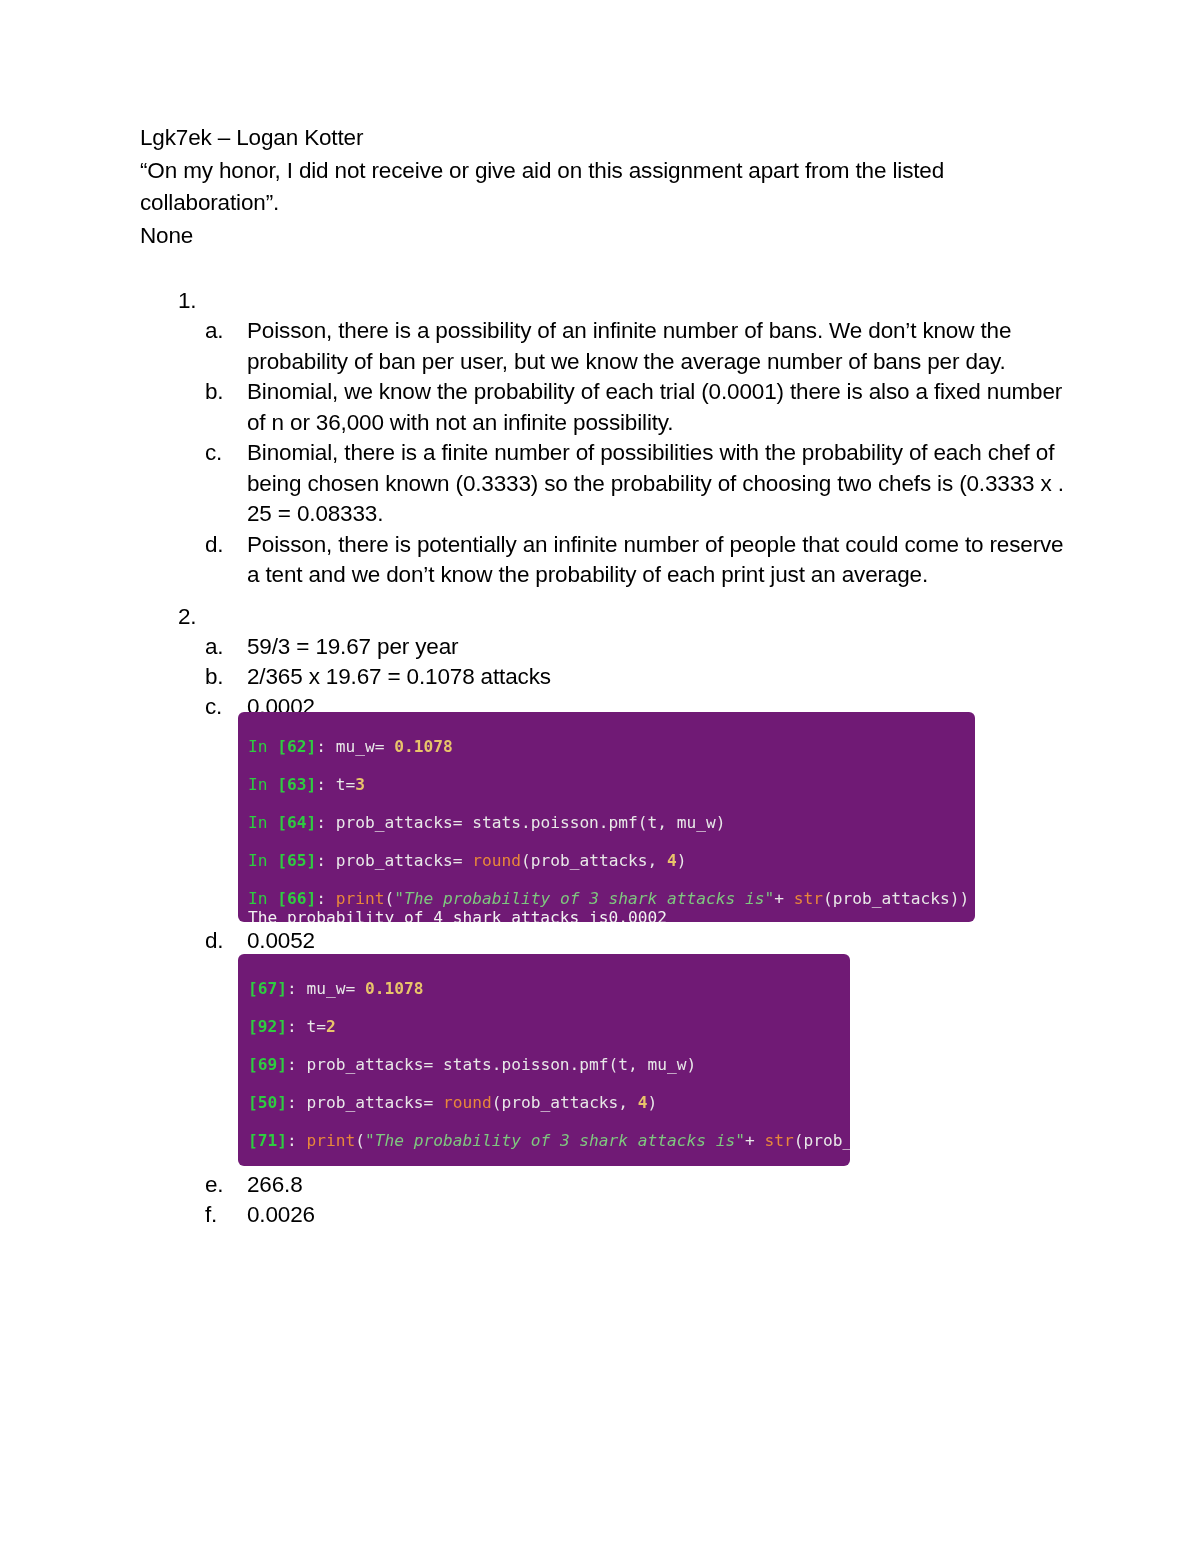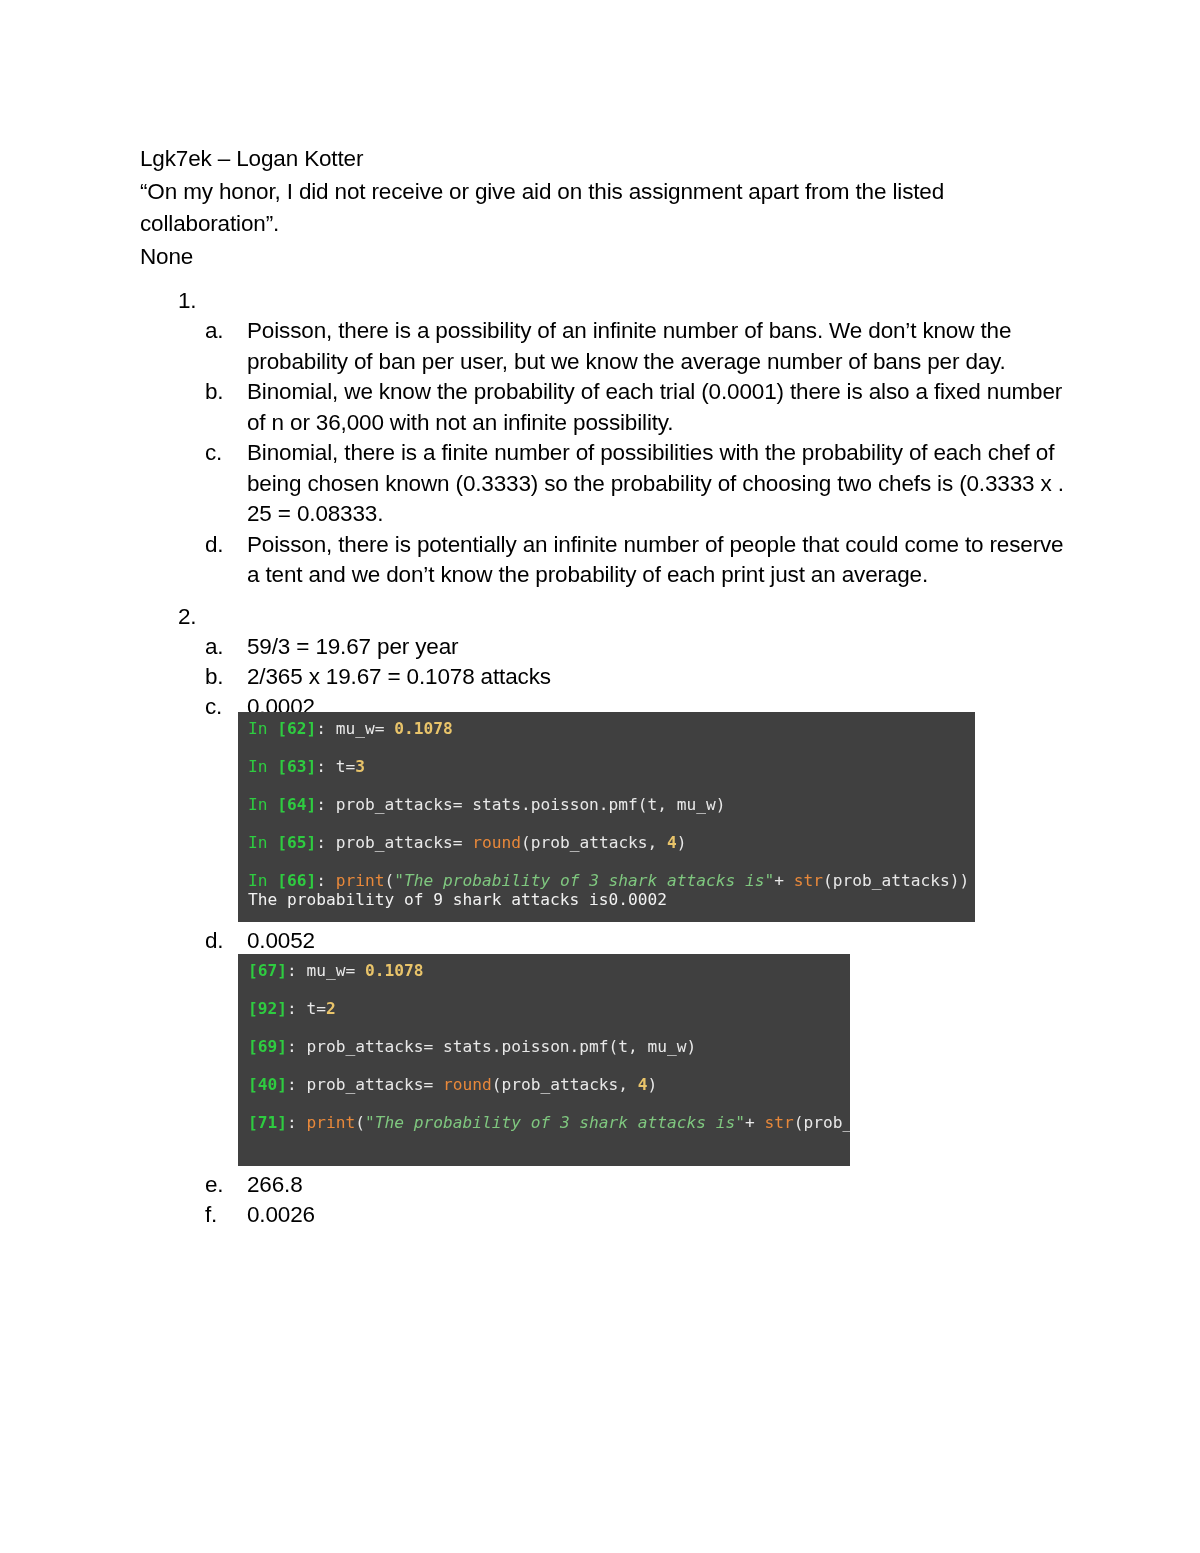--- a/index.html
+++ b/index.html
@@ -21,21 +21,21 @@
     left: 0; top: 0;
     width: 1200px;
     height: 1553px;
     background: #ffffff;
   }
 
   
   .header {
     position: absolute;
     left: 140px;
-    top: 143px;
+    top: 122px;
     width: 880px;
     font-size: 22.5px;
     line-height: 32.5px;
     font-family: "Liberation Sans", sans-serif;
     letter-spacing: -0.15px;
   }
   .header div { white-space: pre-wrap; }
 
   
   .qnum {
@@ -65,28 +65,29 @@
     text-align: left;
   }
   .atext {
     flex: 1 1 auto;
     white-space: pre-wrap;
   }
 
   
   .codeblock {
     position: absolute;
-    background: #404040;
+    background: #701a75;
     font-family: "DejaVu Sans Mono", monospace;
     font-size: 16.2px;
     line-height: 19px;
     color: #e8e8e8;
-    padding: 7px 0 7px 0;
+    padding: 25px 0 7px 0;
     box-sizing: border-box;
     overflow: hidden;
+    border-radius: 6px;
   }
   .cline {
     white-space: pre;
     padding-left: 10px;
     height: 19px;
   }
   .cspacer { height: 19px; }
 
   .tok-in      { color: #2ecc40; }
   .tok-idx     { color: #2ecc40; font-weight: bold; }
@@ -161,42 +162,42 @@
     <div class="cspacer"></div>
 
     <div class="cline"><span class="tok-in">In </span><span class="tok-idx">[64]</span><span class="tok-colon">: </span><span class="tok-plain">prob_attacks= stats.poisson.pmf(t, mu_w)</span></div>
     <div class="cspacer"></div>
 
     <div class="cline"><span class="tok-in">In </span><span class="tok-idx">[65]</span><span class="tok-colon">: </span><span class="tok-plain">prob_attacks= </span><span class="tok-builtin">round</span><span class="tok-plain">(prob_attacks, </span><span class="tok-num">4</span><span class="tok-plain">)</span></div>
     <div class="cspacer"></div>
 
     <div class="cline"><span class="tok-in">In </span><span class="tok-idx">[66]</span><span class="tok-colon">: </span><span class="tok-builtin">print</span><span class="tok-plain">(</span><span class="tok-str">"The probability of 3 shark attacks is"</span><span class="tok-plain">+ </span><span class="tok-builtin">str</span><span class="tok-plain">(prob_attacks))</span></div>
 
-    <div class="cline tok-out">The probability of 9 shark attacks is0.0002</div>
+    <div class="cline tok-out">The probability of 4 shark attacks is0.0002</div>
   </div>
 
   <div class="alist" style="top:926px;">
     <div class="aitem">
       <span class="amark">d.</span>
       <span class="atext">0.0052</span>
     </div>
   </div>
 
   <div class="codeblock" style="left:238px; top:954px; width:612px; height:212px;">
 
     <div class="cline"><span class="tok-in"></span><span class="tok-idx">[67]</span><span class="tok-colon">: </span><span class="tok-plain">mu_w= </span><span class="tok-num">0.1078</span></div>
     <div class="cspacer"></div>
 
     <div class="cline"><span class="tok-in"></span><span class="tok-idx">[92]</span><span class="tok-colon">: </span><span class="tok-plain">t=</span><span class="tok-num">2</span></div>
     <div class="cspacer"></div>
 
     <div class="cline"><span class="tok-in"></span><span class="tok-idx">[69]</span><span class="tok-colon">: </span><span class="tok-plain">prob_attacks= stats.poisson.pmf(t, mu_w)</span></div>
     <div class="cspacer"></div>
 
-    <div class="cline"><span class="tok-in"></span><span class="tok-idx">[40]</span><span class="tok-colon">: </span><span class="tok-plain">prob_attacks= </span><span class="tok-builtin">round</span><span class="tok-plain">(prob_attacks, </span><span class="tok-num">4</span><span class="tok-plain">)</span></div>
+    <div class="cline"><span class="tok-in"></span><span class="tok-idx">[50]</span><span class="tok-colon">: </span><span class="tok-plain">prob_attacks= </span><span class="tok-builtin">round</span><span class="tok-plain">(prob_attacks, </span><span class="tok-num">4</span><span class="tok-plain">)</span></div>
     <div class="cspacer"></div>
 
     <div class="cline"><span class="tok-in"></span><span class="tok-idx">[71]</span><span class="tok-colon">: </span><span class="tok-builtin">print</span><span class="tok-plain">(</span><span class="tok-str">"The probability of 3 shark attacks is"</span><span class="tok-plain">+ </span><span class="tok-builtin">str</span><span class="tok-plain">(prob_attacks))</span></div>
 
   </div>
 
   <div class="alist" style="top:1170px;">
     <div class="aitem">
       <span class="amark">e.</span>
       <span class="atext">266.8</span>

